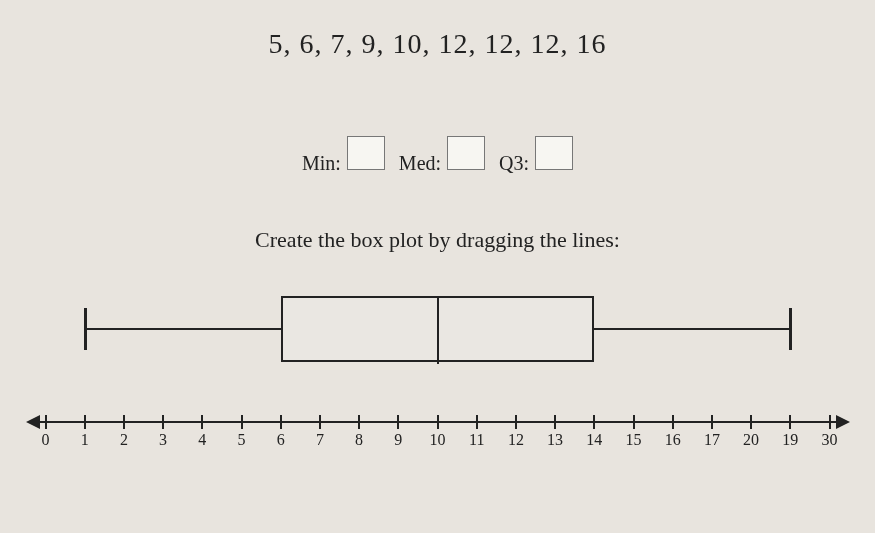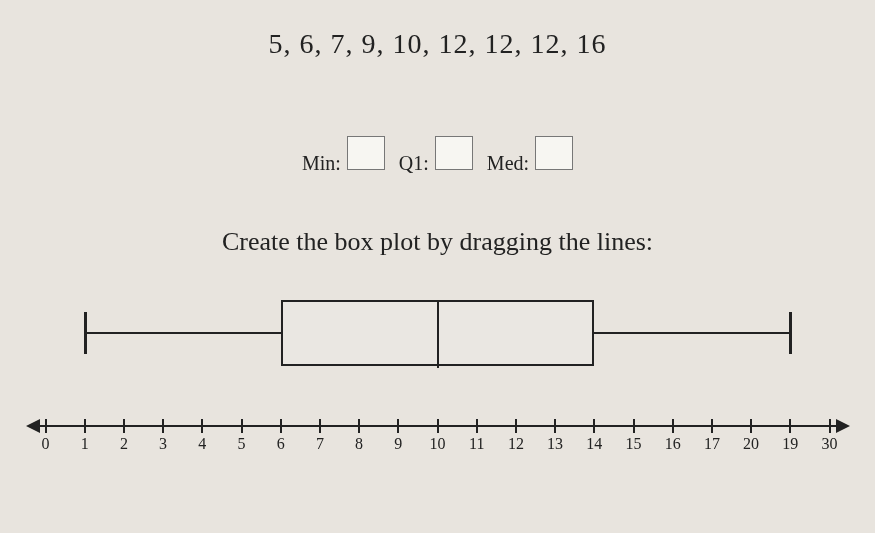--- a/index.html
+++ b/index.html
@@ -38,21 +38,21 @@
     width: 38px;
     height: 34px;
     border: 1px solid #777;
     background: #f7f6f2;
     font-size: 18px;
     text-align: center;
     padding: 0;
   }
   .instruction {
     text-align: center;
-    font-size: 26px;
+    font-size: 22px;
     margin-top: 52px;
     font-family: Georgia, serif;
   }
   .plot-area {
     position: relative;
     margin: 30px auto 0 auto;
     width: 820px;
     height: 160px;
   }
   
@@ -125,25 +125,25 @@
 <body>
 
 <div class="data-string">5, 6, 7, 9, 10, 12, 12, 12, 16</div>
 
 <div class="inputs-row">
   <div class="stat-group">
     <label>Min:</label>
     <input class="stat-input" value="" style="">
   </div>
   <div class="stat-group">
-    <label>Q1:</label>
+    <label>Med:</label>
     <input class="stat-input" value="" style="">
   </div>
   <div class="stat-group">
-    <label>Med:</label>
+    <label>Q3:</label>
     <input class="stat-input" value="" style="">
   </div>
 </div>
 
 <div class="instruction">Create the box plot by dragging the lines:</div>
 
 <div class="plot-area">
   <div id="whisker-left" class="whisker-line" style="left: 57.2px; width: 196px;"></div>
   <div id="whisker-right" class="whisker-line" style="left: 566.8px; width: 196px;"></div>
   <div id="box" class="box-rect" style="left: 253.2px; width: 313.6px;"></div>

